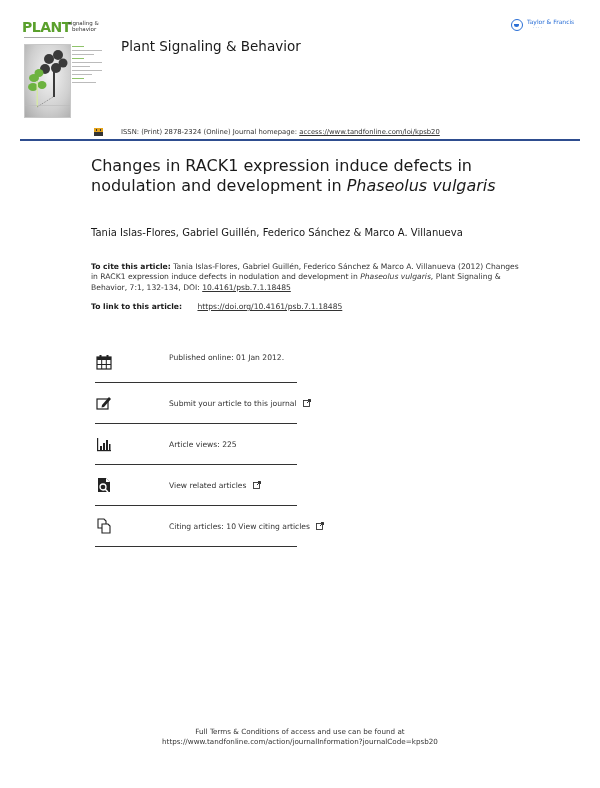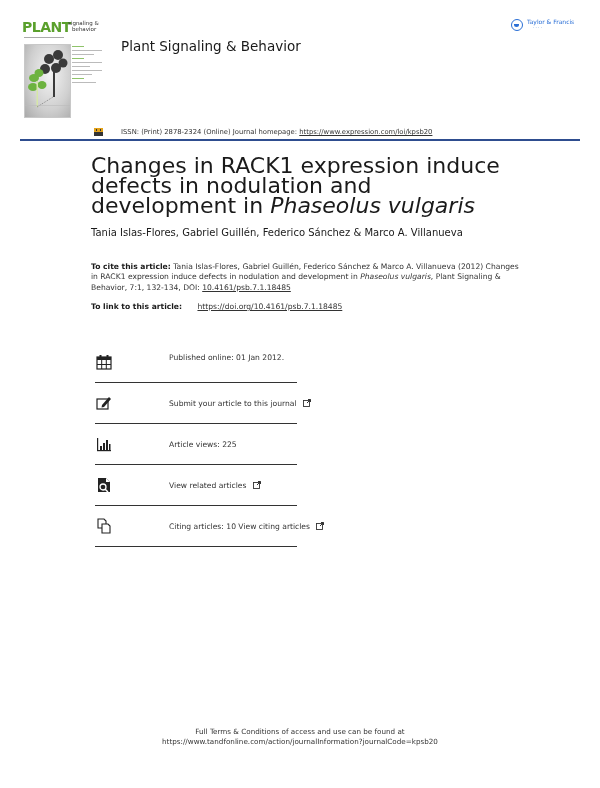--- a/index.html
+++ b/index.html
@@ -86,21 +86,21 @@
     }
 
     .rule-blue {
       left: 20px; top: 139px; width: 560px; height: 2px;
       background: #2e4d8f;
     }
 
     .article-title {
       left: 91px; top: 156px; width: 430px;
       font-family: "DejaVu Sans", sans-serif;
-      font-size: 22px; line-height: 20px; color: #1a1a1a;
+      font-size: 16px; line-height: 20px; color: #1a1a1a;
     }
     .article-title em { font-style: italic; }
 
     .authors {
       left: 91px; top: 227px;
       font-size: 10px; color: #1a1a1a;
       white-space: nowrap;
     }
 
     .cite-block {
@@ -208,21 +208,21 @@
 <div class="abs tf-logo">
   <span class="tf-logo-mark"></span>
   <span class="tf-logo-text">
     <span class="tf-logo-name">Taylor &amp; Francis</span>
     <span class="tf-logo-sub">· · · ·</span>
   </span>
 </div>
 
 <div class="abs issn-line">
   <span>ISSN: (Print) 2878-2324 (Online) Journal homepage:</span>
-  <a>https://www.expression.com/loi/kpsb20</a>
+  <a>access://www.tandfonline.com/loi/kpsb20</a>
 </div>
 
 <div class="abs rule-blue"></div>
 
 <div class="abs article-title">
   <span>Changes in RACK1 expression induce defects in nodulation and development in </span><em>Phaseolus vulgaris</em>
 </div>
 
 <div class="abs authors">Tania Islas-Flores, Gabriel Guillén, Federico Sánchez &amp; Marco A. Villanueva</div>
 

